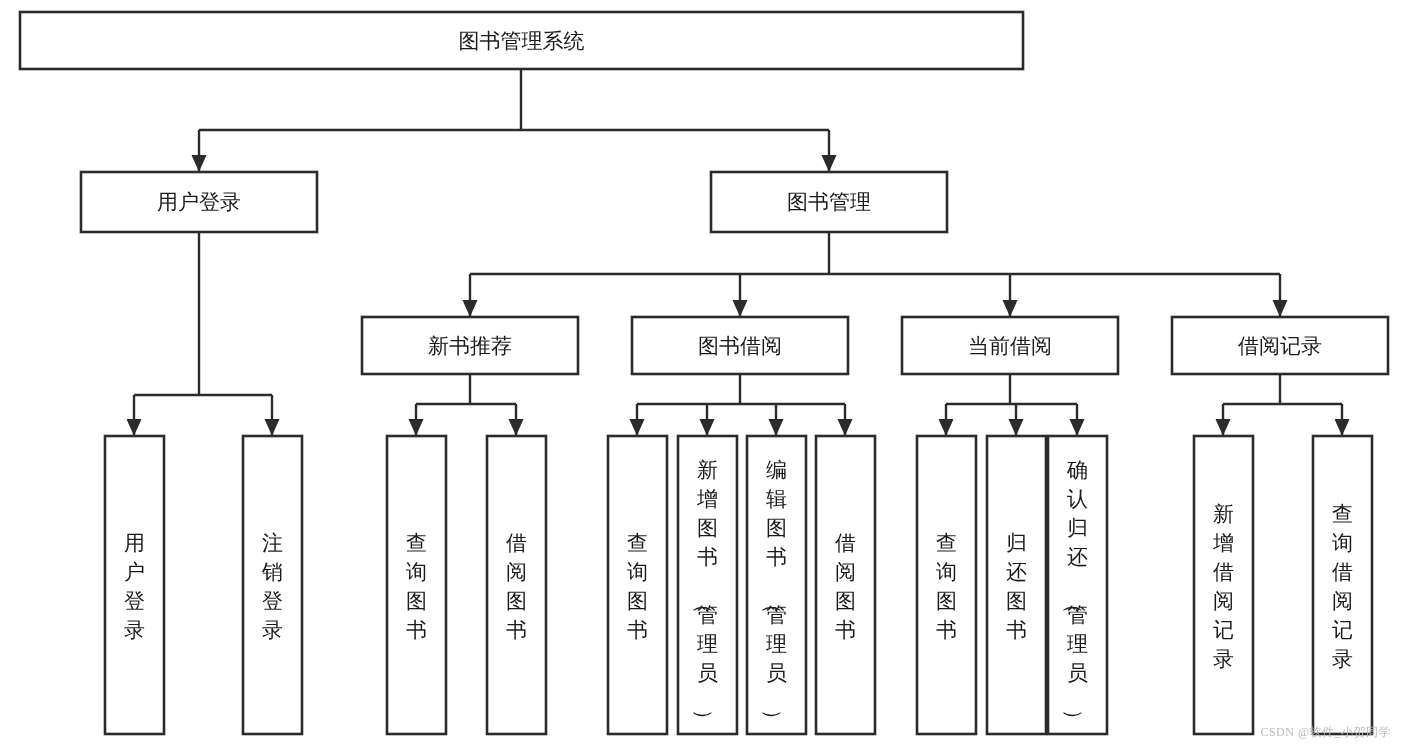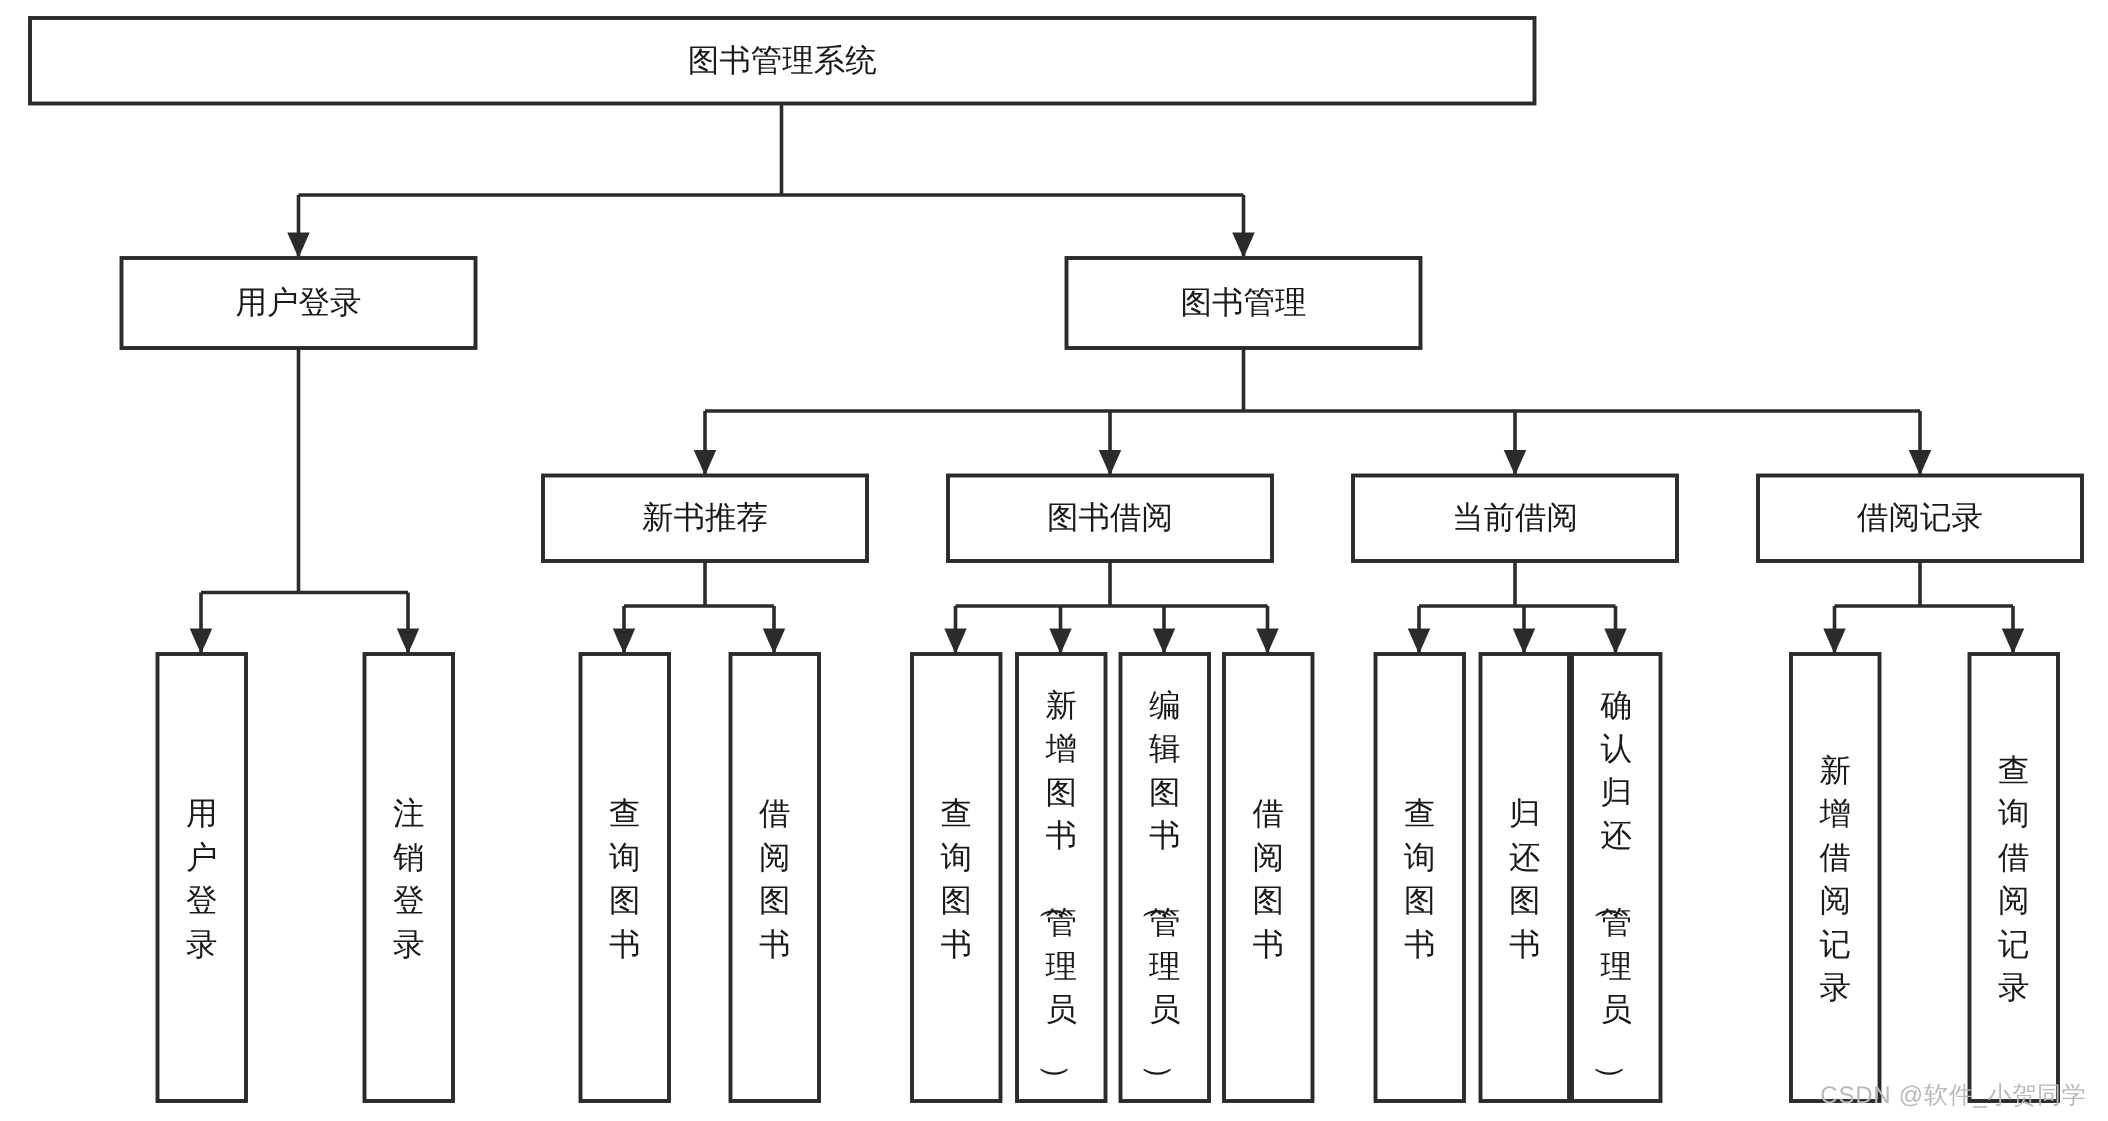--- a/index.html
+++ b/index.html
@@ -50,22 +50,22 @@
     stroke-linecap: butt;
   }
   .arrow-head {
     fill: #2b2b2b;
     stroke: none;
   }
   .watermark {
     position: absolute;
     right: 14px;
     bottom: 6px;
-    font-family: Liberation Sans, sans-serif;
-    font-size: 16px;
+    font-family: Liberation Serif, serif;
+    font-size: 12px;
     color: #b9b9b9;
     white-space: nowrap;
     letter-spacing: 0.5px;
     user-select: none;
   }
 </style>
 </head>
 <body>
 
 <div id="diagram-root">

